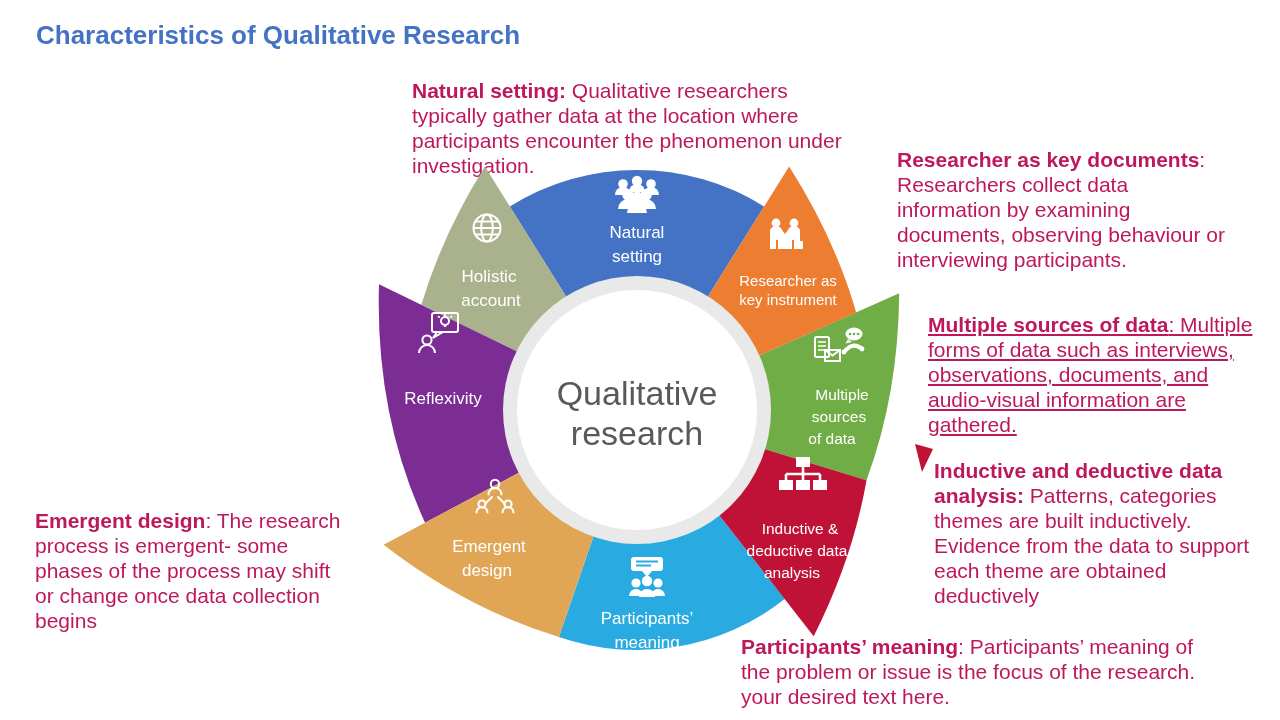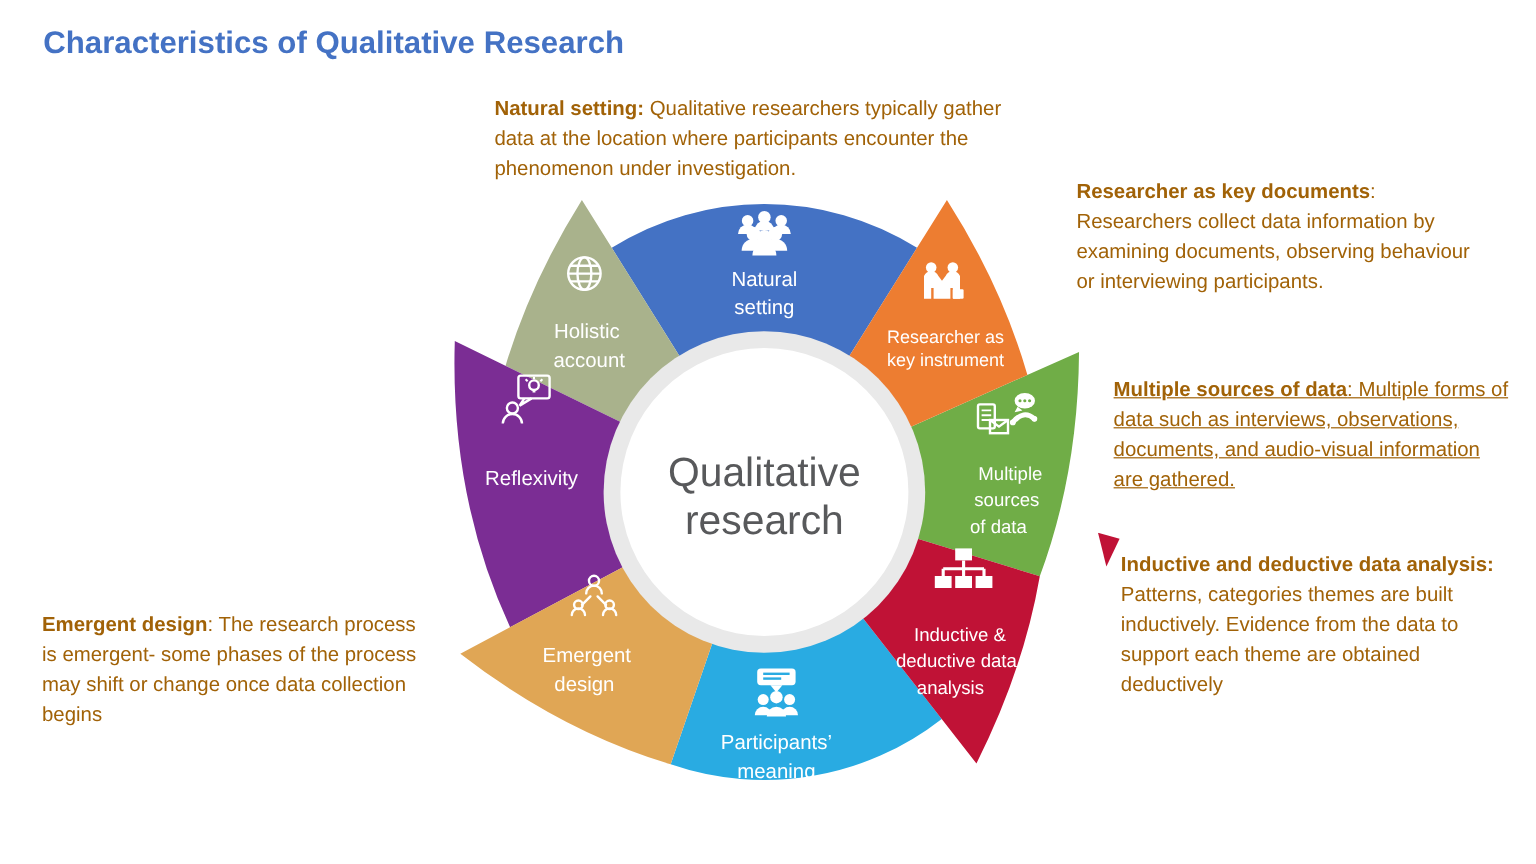--- a/index.html
+++ b/index.html
@@ -1,20 +1,20 @@
 <!DOCTYPE html>
 <html><head>
 <meta charset="utf-8">
 <style>
   html,body{margin:0;padding:0;}
   body{width:1280px;height:720px;background:#ffffff;overflow:hidden;position:relative;
        font-family:"Liberation Sans",sans-serif;}
   .slide{position:absolute;inset:0;}
   .title{position:absolute;left:36px;top:20px;font-size:26px;font-weight:700;color:#4472C4;letter-spacing:0;}
-  .ann{position:absolute;font-size:17px;line-height:25px;color:#a16207;}
+  .ann{position:absolute;font-size:21px;line-height:25px;color:#be185d;}
   .ann .lead{font-weight:700;}
   .wheel{position:absolute;left:337px;top:110px;width:600px;height:600px;}
   svg text{font-family:"Liberation Sans",sans-serif;}
   .seg-label{fill:#ffffff;text-anchor:middle;}
   .f17{font-size:17px;} .f155{font-size:15.5px;} .f15{font-size:15px;}
   .center-label{fill:#58595b;font-size:34px;text-anchor:middle;}
   .ptr{position:absolute;left:912px;top:444px;width:24px;height:32px;}
 </style>
 </head>
 <body>
@@ -27,20 +27,23 @@
     <span class="lead">Natural setting:</span><span> Qualitative researchers typically gather data at the location where participants encounter the phenomenon under investigation.</span>
   </div>
   <div class="ann" style="left:897px;top:147px;width:332px;">
     <span class="lead">Researcher as key documents</span><span>: Researchers collect data information by examining documents, observing behaviour or interviewing participants.</span>
   </div>
   <div class="ann" style="left:928px;top:312px;width:332px;text-decoration:underline;">
     <span class="lead">Multiple sources of data</span><span>: Multiple forms of data such as interviews, observations, documents, and audio-visual information are gathered.</span>
   </div>
   <div class="ann" style="left:934px;top:458px;width:330px;">
     <span class="lead">Inductive and deductive data analysis:</span><span> Patterns, categories themes are built inductively. Evidence from the data to support each theme are obtained deductively</span>
+  </div>
+  <div class="ann" style="left:741px;top:634px;width:470px;">
+    <span class="lead">Participants’ meaning</span><span>: Participants’ meaning of the problem or issue is the focus of the research. your desired text here.</span>
   </div>
   <div class="ann" style="left:35px;top:508px;width:315px;">
     <span class="lead">Emergent design</span><span>: The research process is emergent- some phases of the process may shift or change once data collection begins</span>
   </div>
 
   <svg class="ptr" viewBox="0 0 24 32">
     <polygon points="3,0 21,5 10,28" fill="#C01236"></polygon>
   </svg>
 
   <svg class="wheel" viewBox="0 0 600 600">

